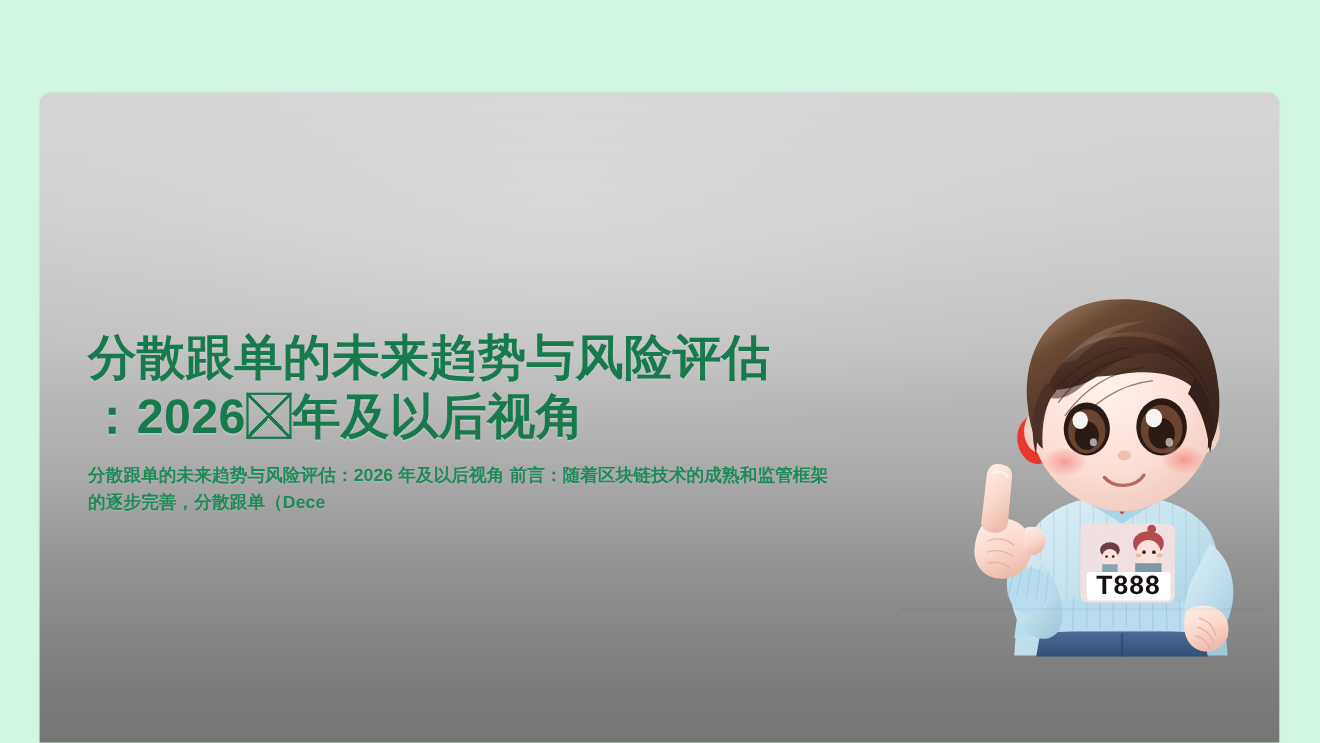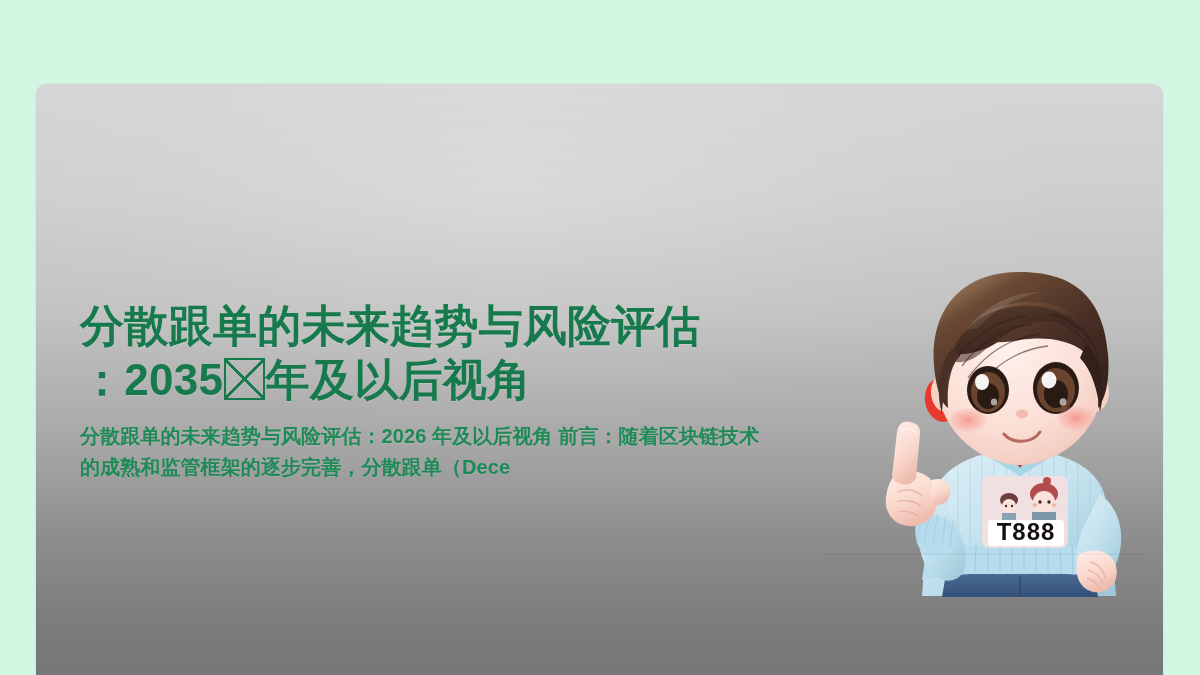--- a/index.html
+++ b/index.html
@@ -97,21 +97,21 @@
         transparent calc(50% - 1.4px), #177a4d calc(50% - 1.4px),
         #177a4d calc(50% + 1.4px), transparent calc(50% + 1.4px)),
       linear-gradient(to bottom right,
         transparent calc(50% - 1.4px), #177a4d calc(50% - 1.4px),
         #177a4d calc(50% + 1.4px), transparent calc(50% + 1.4px));
   }
 
   #slide-subtitle {
     margin: 14px 0 0 0;
     color: #1d8a57;
-    font-size: 20px;
+    font-size: 16px;
     line-height: 1.55;
     font-weight: 600;
     letter-spacing: 0.1px;
     width: 680px;
     word-break: break-all;
     text-shadow: 0 1px 0 rgba(255,255,255,0.12);
   }
 
   
   #character-figure {
@@ -141,21 +141,21 @@
 </head>
 <body>
 
 <div id="stage">
 
   <div id="slide-card">
     <div id="card-sheen"></div>
 
     <div id="text-block">
 
-      <h1 id="slide-title"><span>分散跟单的未来趋势与风险评估</span><br><span>：2035</span><span class="tofu"></span><span>年及以后视角</span></h1>
+      <h1 id="slide-title"><span>分散跟单的未来趋势与风险评估</span><br><span>：2026</span><span class="tofu"></span><span>年及以后视角</span></h1>
 
       <p id="slide-subtitle">分散跟单的未来趋势与风险评估：2026 年及以后视角 前言：随着区块链技术的成熟和监管框架的逐步完善，分散跟单（Dece</p>
 
     </div>
 
     <div id="character-figure">
       <svg viewBox="0 0 330 360" xmlns="http://www.w3.org/2000/svg" aria-hidden="true">
         <defs>
           <linearGradient id="hairGrad" x1="0.1" y1="0" x2="0.9" y2="1">
             <stop offset="0%" stop-color="#a9886a"></stop>

